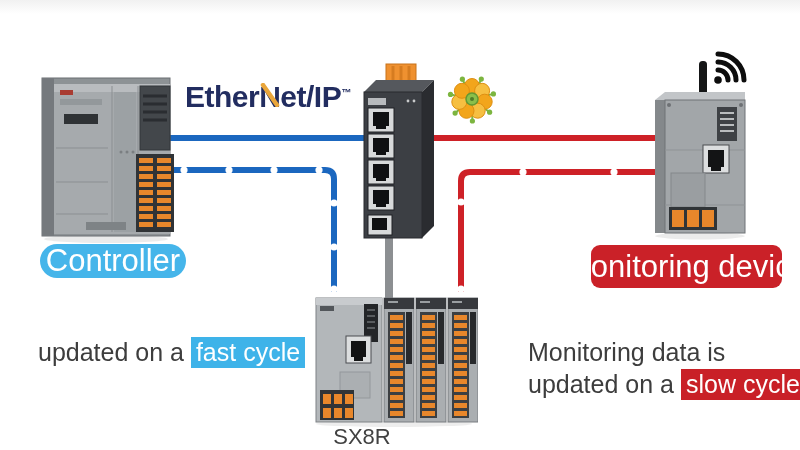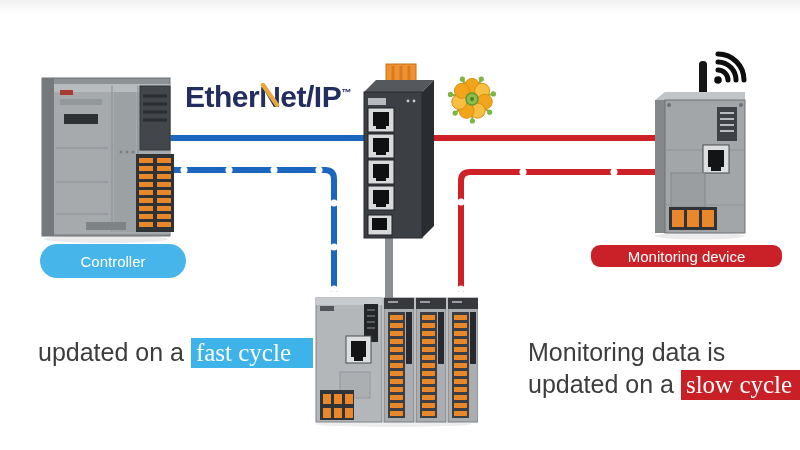--- a/index.html
+++ b/index.html
@@ -26,29 +26,29 @@
   .logo-eip .ngold{position:absolute;left:0;top:3px;pointer-events:none;}
   .logo-eip sup{font-size:10px;font-weight:700;}
 
   .modbus-label{
     position:absolute;left:503px;top:84px;
     font-size:25px;color:#3c3c3c;white-space:nowrap;
   }
 
   .pill{
     position:absolute;display:flex;align-items:center;justify-content:center;
-    color:#fff;font-size:15px;white-space:nowrap;
+    color:#fff;font-size:31px;white-space:nowrap;
   }
   .pill-blue{left:40px;top:244px;width:146px;height:34px;border-radius:17px;background:#45b5ea;}
-  .pill-red{left:591px;top:245px;width:191px;height:22px;border-radius:9px;background:#ca2128;}
+  .pill-red{left:591px;top:245px;width:191px;height:43px;border-radius:9px;background:#ca2128;}
 
   .caption{position:absolute;font-size:25px;color:#3d3d3d;line-height:32px;white-space:nowrap;}
   .caption-left{left:38px;top:336px;}
   .caption-right{left:528px;top:336px;}
-  .hl{color:#fff;padding:1px 22px 2px 5px;font-family:Liberation Serif, serif;}
+  .hl{color:#fff;padding:1px 5px 2px 5px;}
   .hl-blue{background:#3eb3e9;}
   .hl-red{background:#c92027;}
 
   .sx8r-label{
     position:absolute;left:322px;top:424px;width:80px;text-align:center;
     font-size:22px;color:#424242;
   }
 </style>
 </head>
 <body>
@@ -327,14 +327,15 @@
   <div class="pill pill-red">Monitoring device</div>
 
   <div class="caption caption-left">
     <div><span>updated on a </span><span class="hl hl-blue">fast cycle</span></div>
   </div>
   <div class="caption caption-right">
     <div>Monitoring data is</div>
     <div><span>updated on a </span><span class="hl hl-red">slow cycle</span></div>
   </div>
 
+  <div class="sx8r-label">SX8R</div>
 
 </div>
 
 </body></html>

